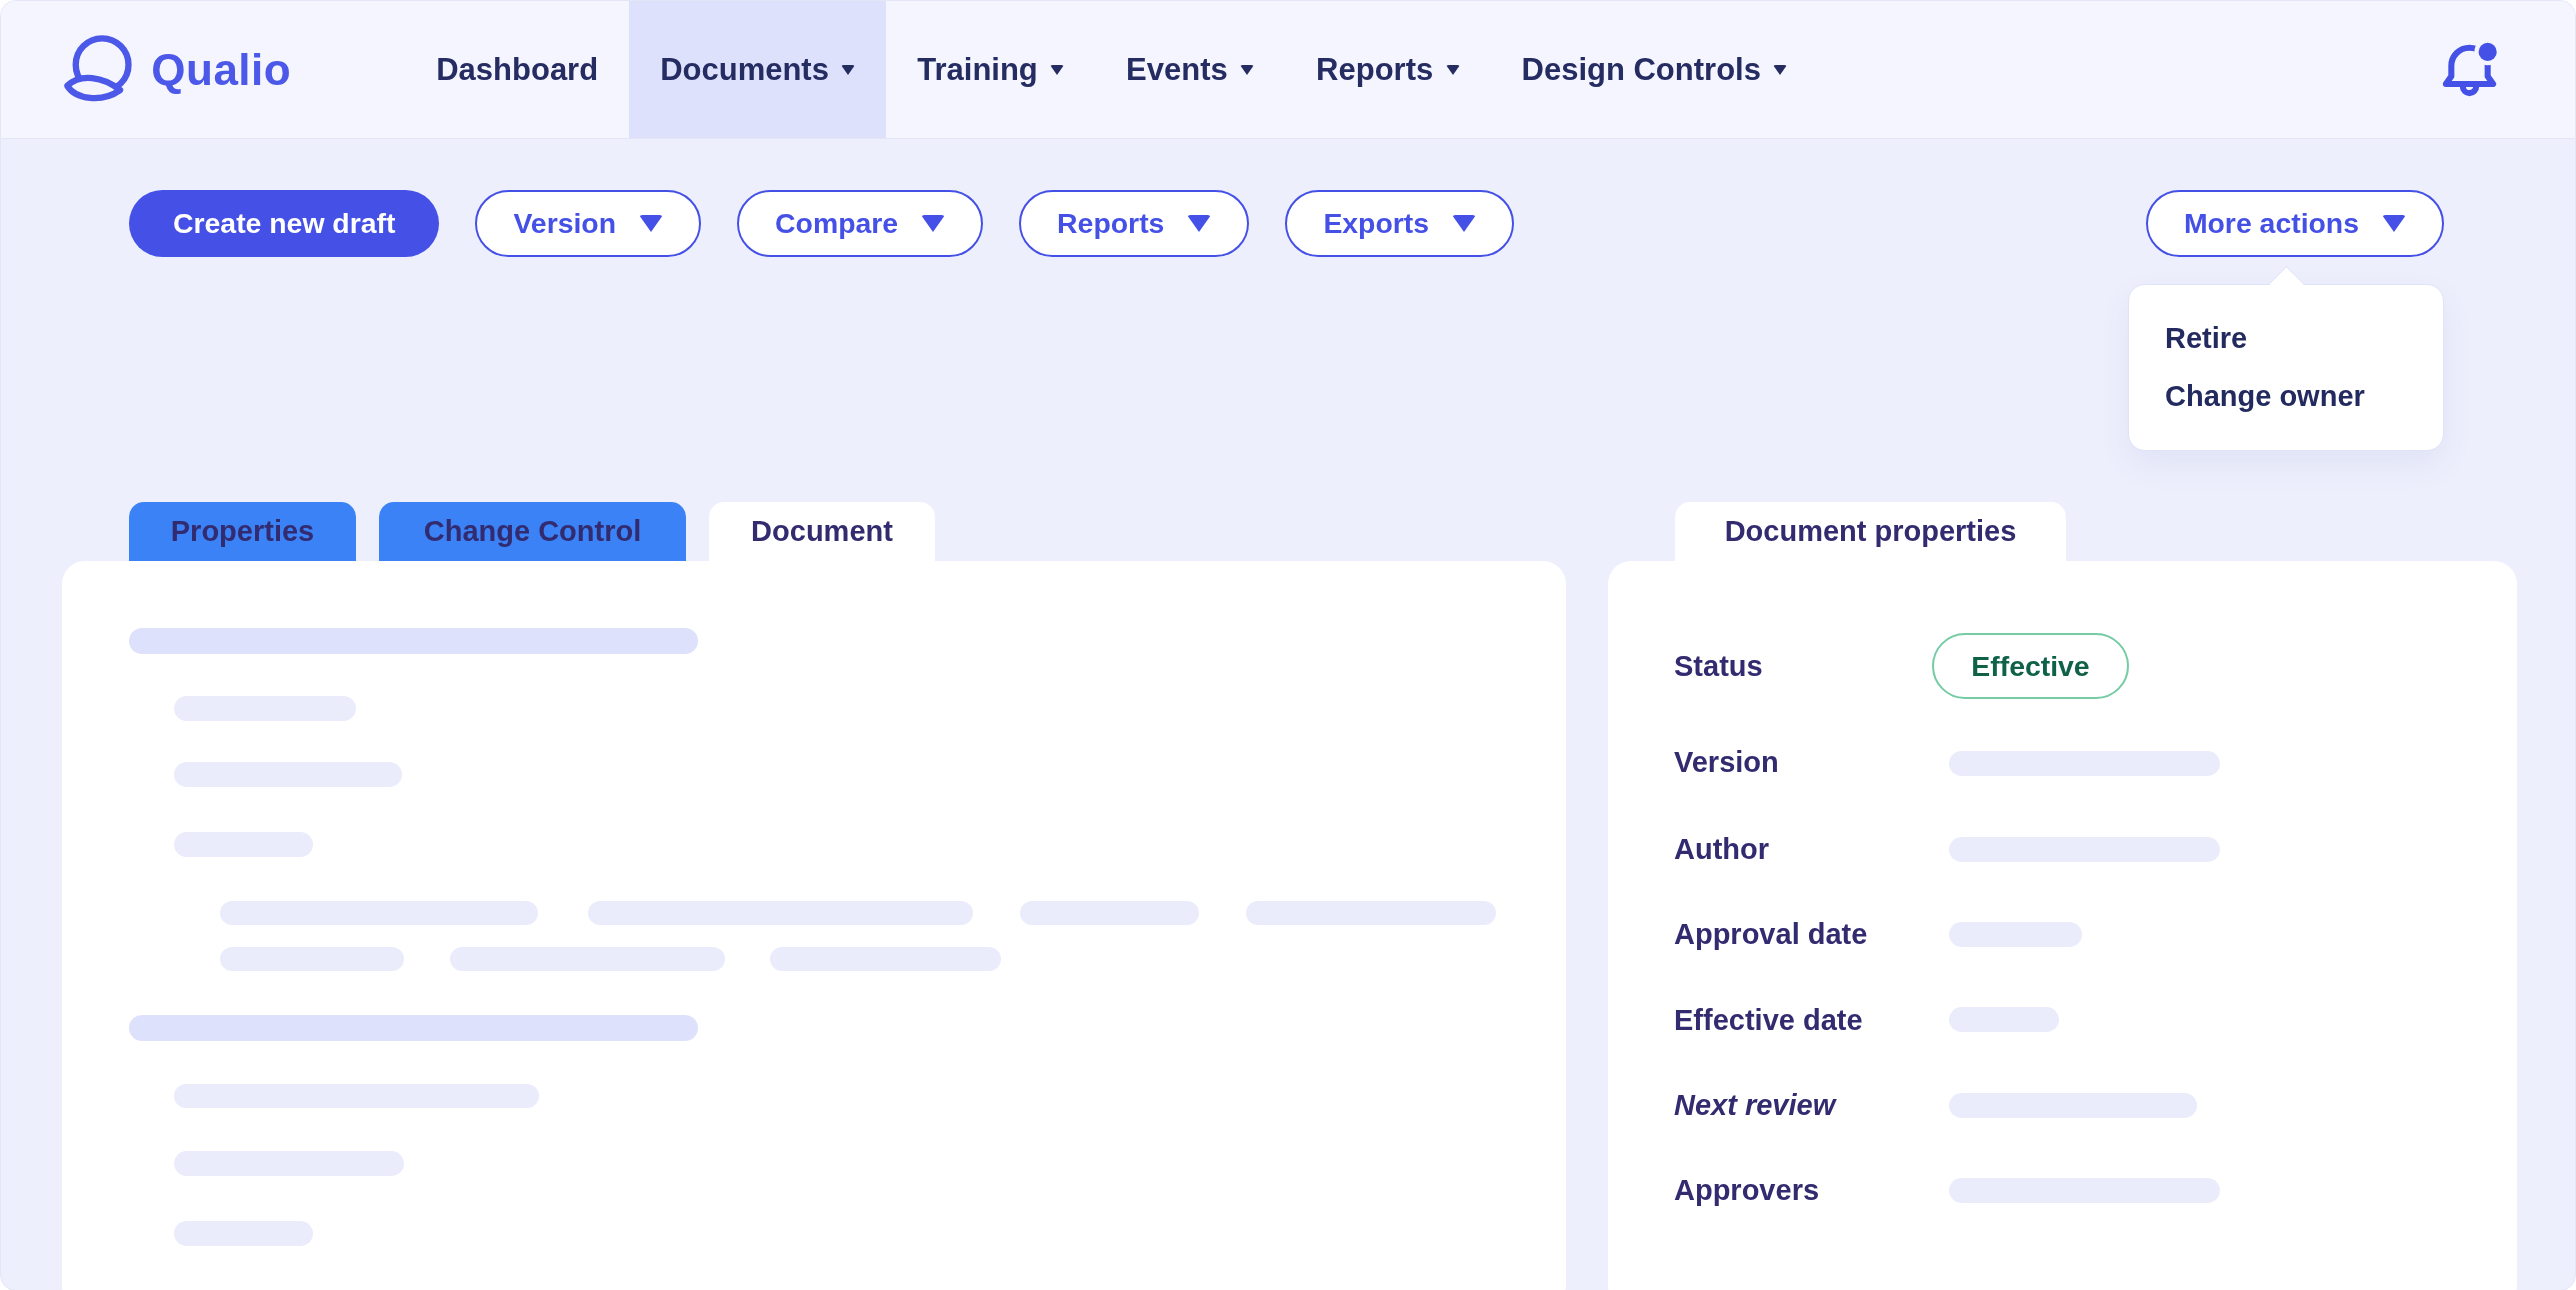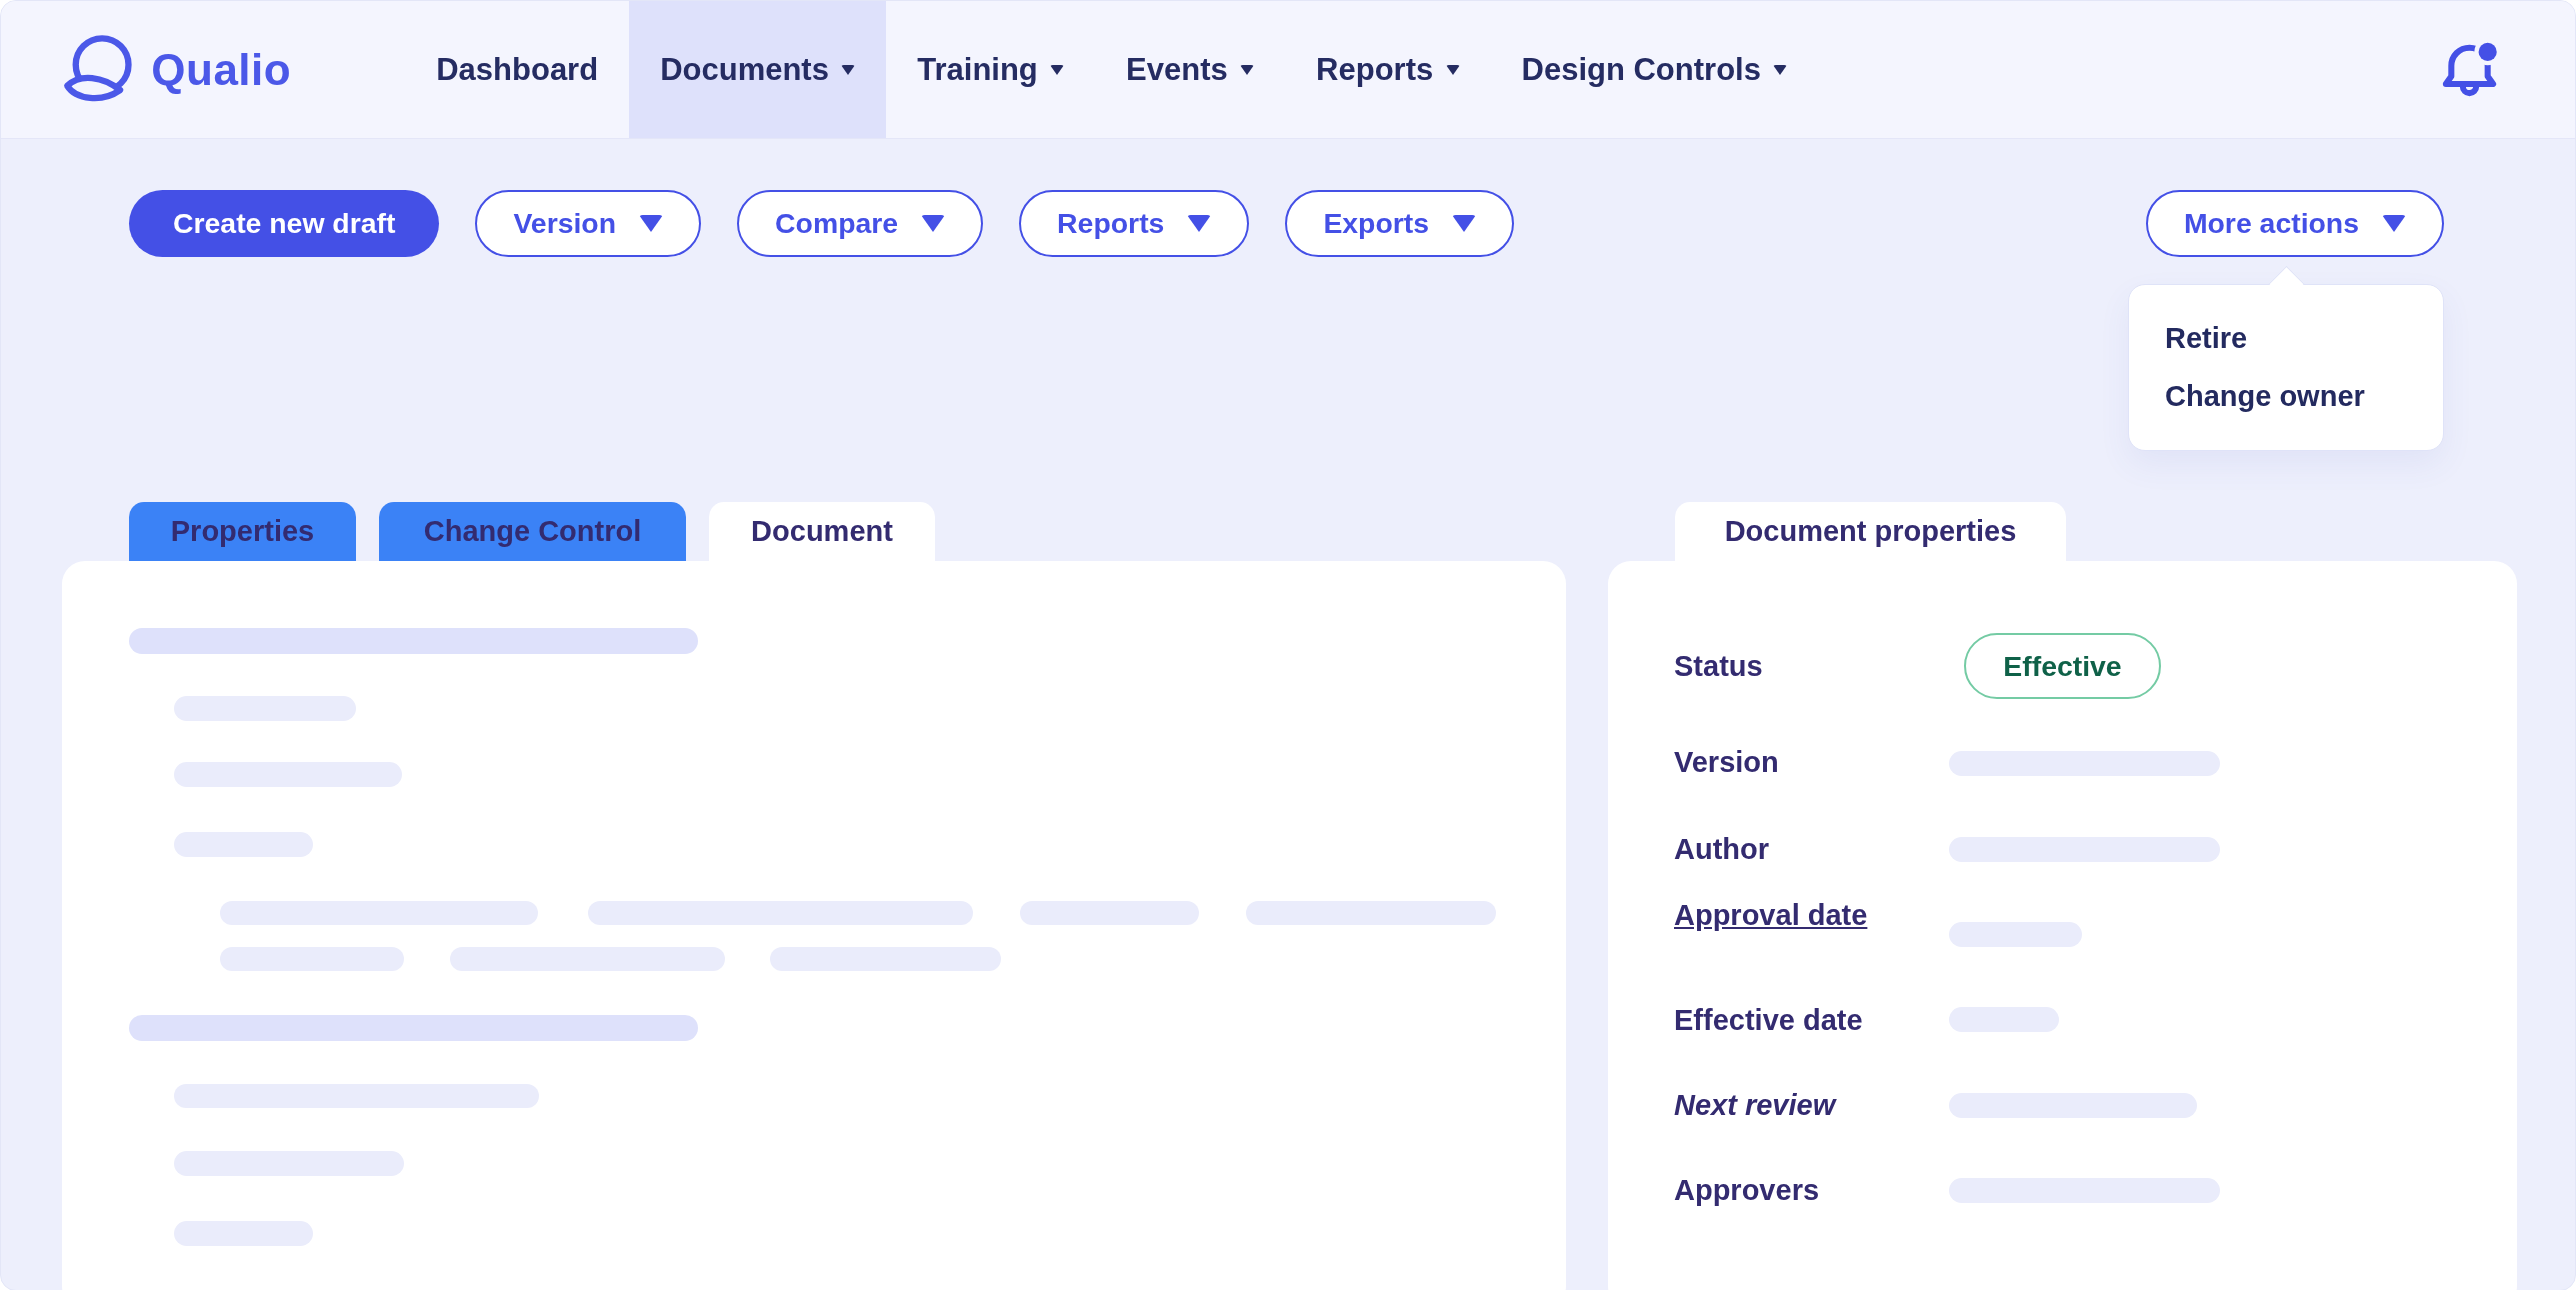--- a/index.html
+++ b/index.html
@@ -122,21 +122,21 @@
   .sk { position:absolute; height:25px; border-radius:13.3px; background:#eaecfb; }
   .sk.dark { background:#dee1fb; height:25.6px; }
 
   
   .prop-label {
     position:absolute; left:66px;
     font-size:29px; font-weight:700; color:#332b70;
     line-height:34px; white-space:nowrap;
   }
   .badge {
-    position:absolute; left:356px; top:72px;
+    position:absolute; left:324px; top:72px;
     width:197px; height:66px;
     border:2.8px solid #74cba4; border-radius:34px;
     display:flex; align-items:center; justify-content:center;
     font-size:28.4px; font-weight:700; color:#0f6148;
     background:#ffffff;
   }
 </style>
 </head>
 <body>
 
@@ -263,21 +263,21 @@
   <div class="card card-right">
     <div class="prop-label" style="top:88px;">Status</div>
     <div class="badge">Effective</div>
 
     <div class="prop-label" style="top:184px;">Version</div>
     <div class="sk" style="left:341px; top:190px; width:271px;"></div>
 
     <div class="prop-label" style="top:271px;">Author</div>
     <div class="sk" style="left:341px; top:276px; width:271px;"></div>
 
-    <div class="prop-label" style="top:337px;text-decoration:underline;">Approval date</div>
+    <div class="prop-label" style="top:356px;">Approval date</div>
     <div class="sk" style="left:341px; top:361px; width:133px;"></div>
 
     <div class="prop-label" style="top:442px;">Effective date</div>
     <div class="sk" style="left:341px; top:446px; width:110px;"></div>
 
     <div class="prop-label" style="top:527px;font-style:italic;">Next review</div>
     <div class="sk" style="left:341px; top:532px; width:248px;"></div>
 
     <div class="prop-label" style="top:612px;">Approvers</div>
     <div class="sk" style="left:341px; top:617px; width:271px;"></div>

